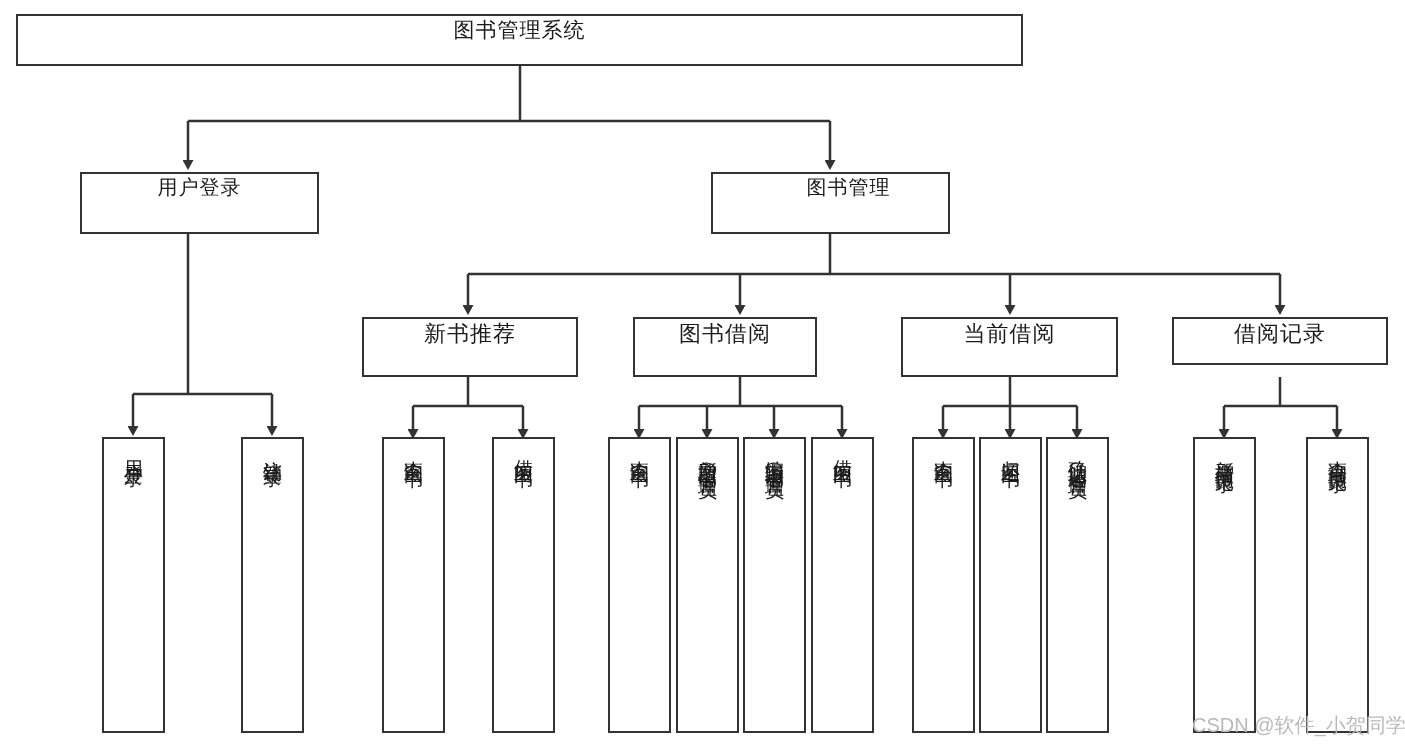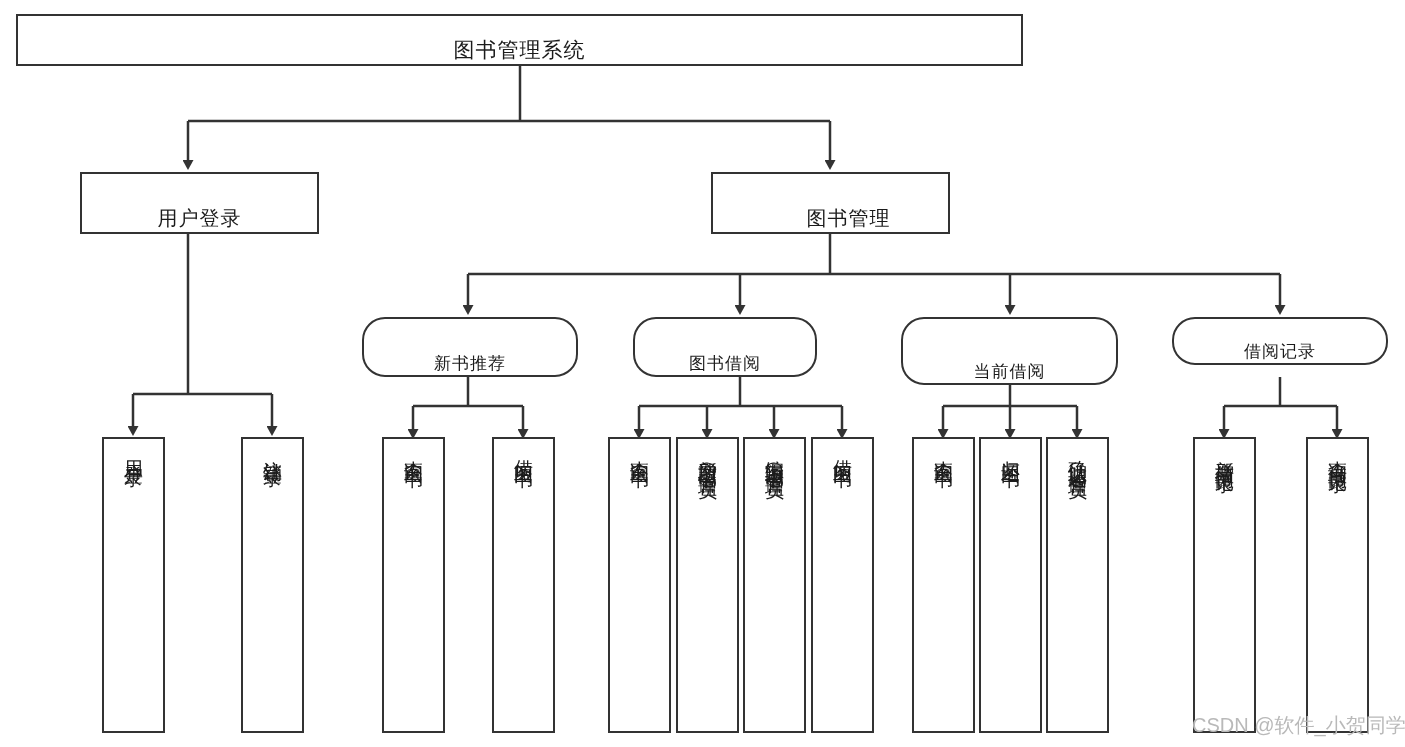--- a/index.html
+++ b/index.html
@@ -24,34 +24,33 @@
     width: 1405px;
     height: 747px;
     pointer-events: none;
   }
   .node {
     position: absolute;
     box-sizing: border-box;
     background: #ffffff;
     border: 2px solid #333333;
     display: flex;
-    align-items: flex-end;
+    align-items: flex-start;
     justify-content: center;
     color: #1b1b1b;
     z-index: 2;
   }
   .node.root {
     font-size: 21px;
   }
   .node.lvl1 {
     font-size: 20px;
   }
   .node.lvl2 {
-    font-size: 17px;
-    border-radius: 23px;
+    font-size: 22px;
   }
   .node.leaf {
     font-size: 19px;
     padding: 6px 0;
     align-items: flex-start;
   }
   .vlabel {
     writing-mode: vertical-rl;
     text-orientation: upright;
     letter-spacing: 3px;
@@ -138,21 +137,21 @@
   <div class="node lvl1" style="left:711px; top:172px; width:239px; height:62px;padding-left:36px;">
     <span class="hlabel">图书管理</span>
   </div>
 
   <div class="node lvl2" style="left:362px; top:317px; width:216px; height:60px;">
     <span class="hlabel">新书推荐</span>
   </div>
   <div class="node lvl2" style="left:633px; top:317px; width:184px; height:60px;">
     <span class="hlabel">图书借阅</span>
   </div>
-  <div class="node lvl2" style="left:901px; top:317px; width:217px; height:68px;">
+  <div class="node lvl2" style="left:901px; top:317px; width:217px; height:60px;">
     <span class="hlabel">当前借阅</span>
   </div>
   <div class="node lvl2" style="left:1172px; top:317px; width:216px; height:48px;">
     <span class="hlabel">借阅记录</span>
   </div>
 
   <div class="node leaf" style="left:102px; top:437px; width:63px; height:296px;">
     <span class="vlabel">用户登录</span>
   </div>
   <div class="node leaf" style="left:241px; top:437px; width:63px; height:296px;">

